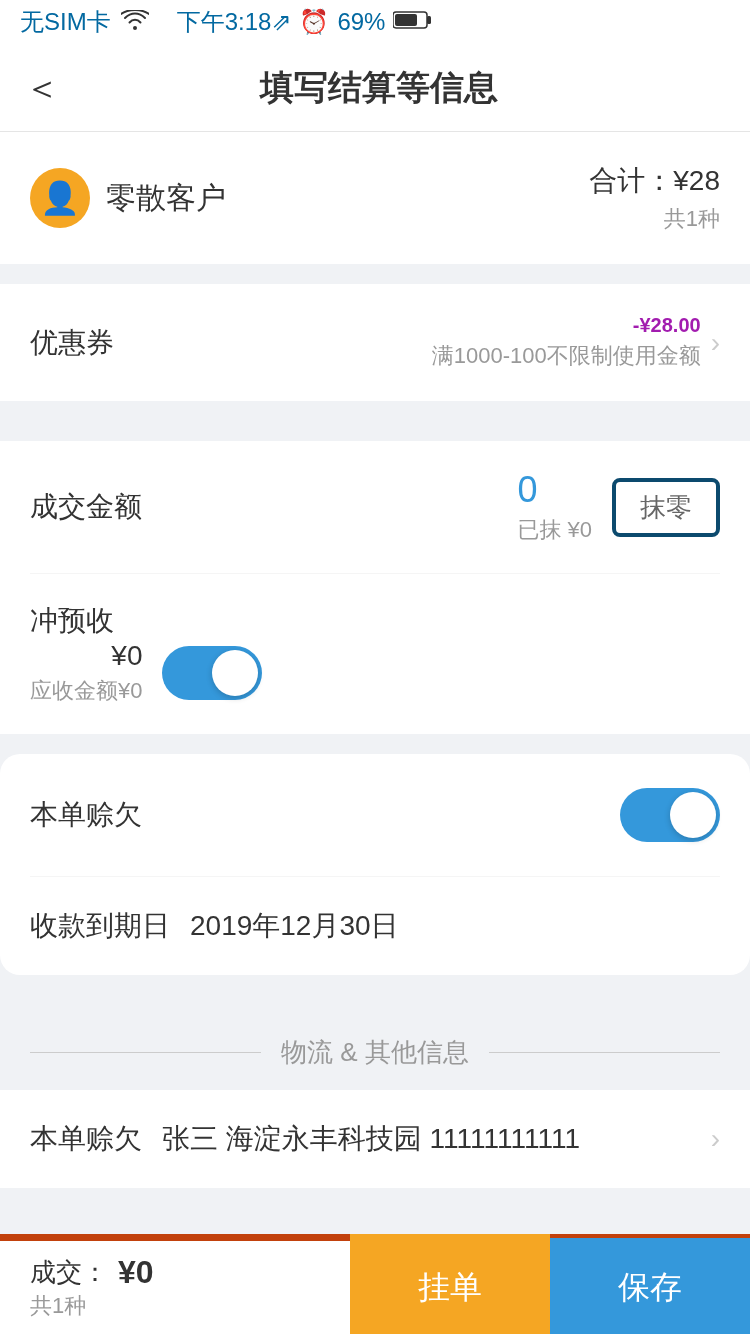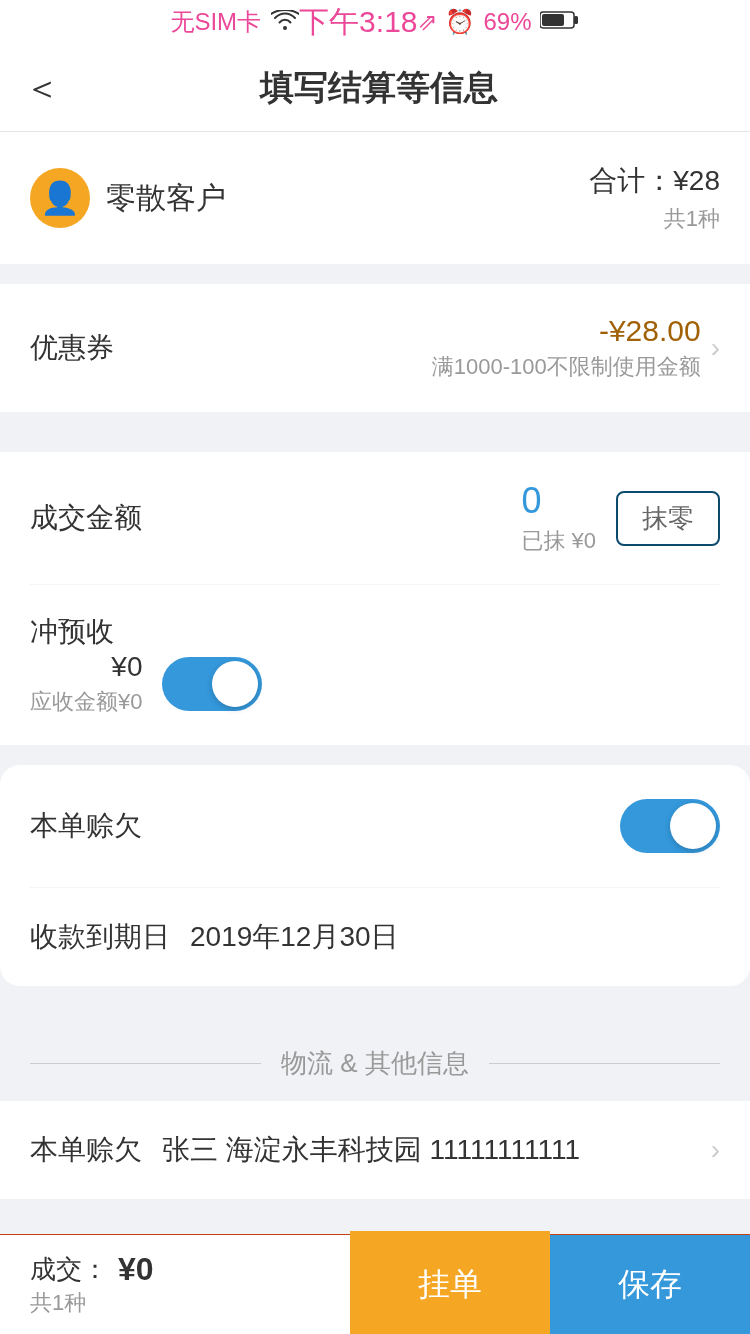--- a/index.html
+++ b/index.html
@@ -14,27 +14,27 @@
       position: relative;
     }
 
     
     .status-bar {
       width: 750px;
       height: 44px;
       background: #fff;
       display: flex;
       align-items: center;
-      justify-content: center;
+      justify-content: flex-start;
       padding: 0 20px;
       font-size: 24px;
-      color: #ec4899;
+      color: #0369a1;
     }
     .status-left { display: flex; align-items: center; gap: 10px; }
-    .status-center { font-size: 30px; font-weight: 500; }
+    .status-center { font-size: 24px; font-weight: 500; margin-left: 28px; }
     .status-right { display: flex; align-items: center; gap: 8px; font-size: 24px; }
 
     
     .nav-bar {
       width: 750px;
       height: 88px;
       background: #fff;
       display: flex;
       align-items: center;
       justify-content: center;
@@ -121,23 +121,23 @@
       font-size: 28px;
       color: #333;
     }
     .row-right {
       text-align: right;
       display: flex;
       align-items: center;
       gap: 10px;
     }
     .coupon-amount {
-      font-size: 30px;
-      color: #a16207;
-      font-weight: 400;
+      font-size: 20px;
+      color: #a21caf;
+      font-weight: 700;
     }
     .coupon-desc {
       font-size: 22px;
       color: #999;
       margin-top: 4px;
     }
     .chevron-right {
       color: #ccc;
       font-size: 28px;
     }
@@ -165,21 +165,21 @@
       display: flex;
       align-items: center;
       gap: 20px;
     }
     .amount-value {
       font-size: 36px;
       color: #3498db;
       font-weight: 500;
     }
     .round-btn {
-      border: 2px solid #0c4a6e;
+      border: 4px solid #0c4a6e;
       border-radius: 8px;
       padding: 8px 24px;
       font-size: 26px;
       color: #666;
       background: #fff;
       cursor: pointer;
     }
     .amount-sub {
       font-size: 22px;
       color: #999;
@@ -293,21 +293,21 @@
 
     
     .bottom-bar {
       position: fixed;
       bottom: 0;
       width: 750px;
       height: 100px;
       background: #fff;
       display: flex;
       align-items: center;
-      border-top: 1px solid #c2410c;
+      border-top: 7px solid #c2410c;
     }
     .bottom-summary {
       flex: 1;
       padding: 0 30px;
     }
     .bottom-summary-top {
       font-size: 26px;
       color: #333;
       display: flex;
       align-items: center;

